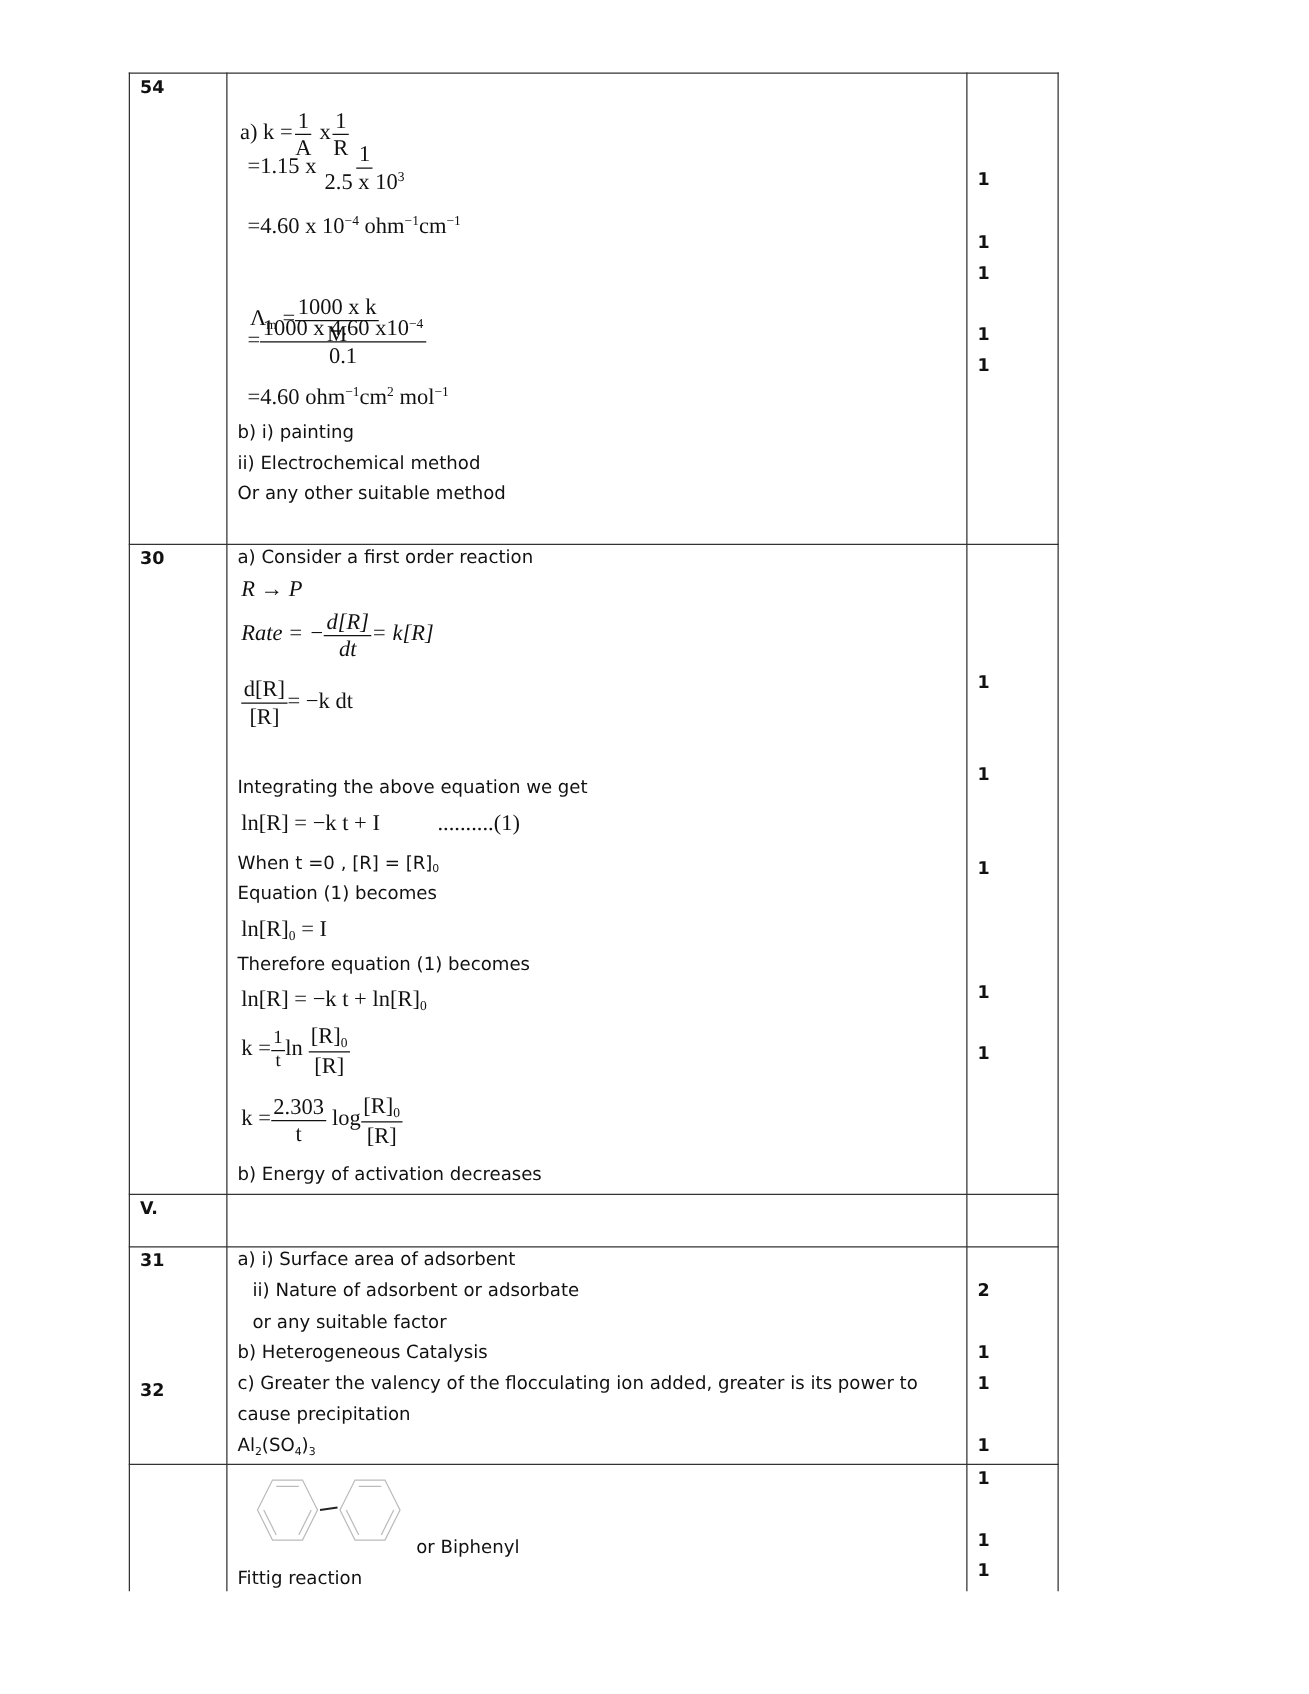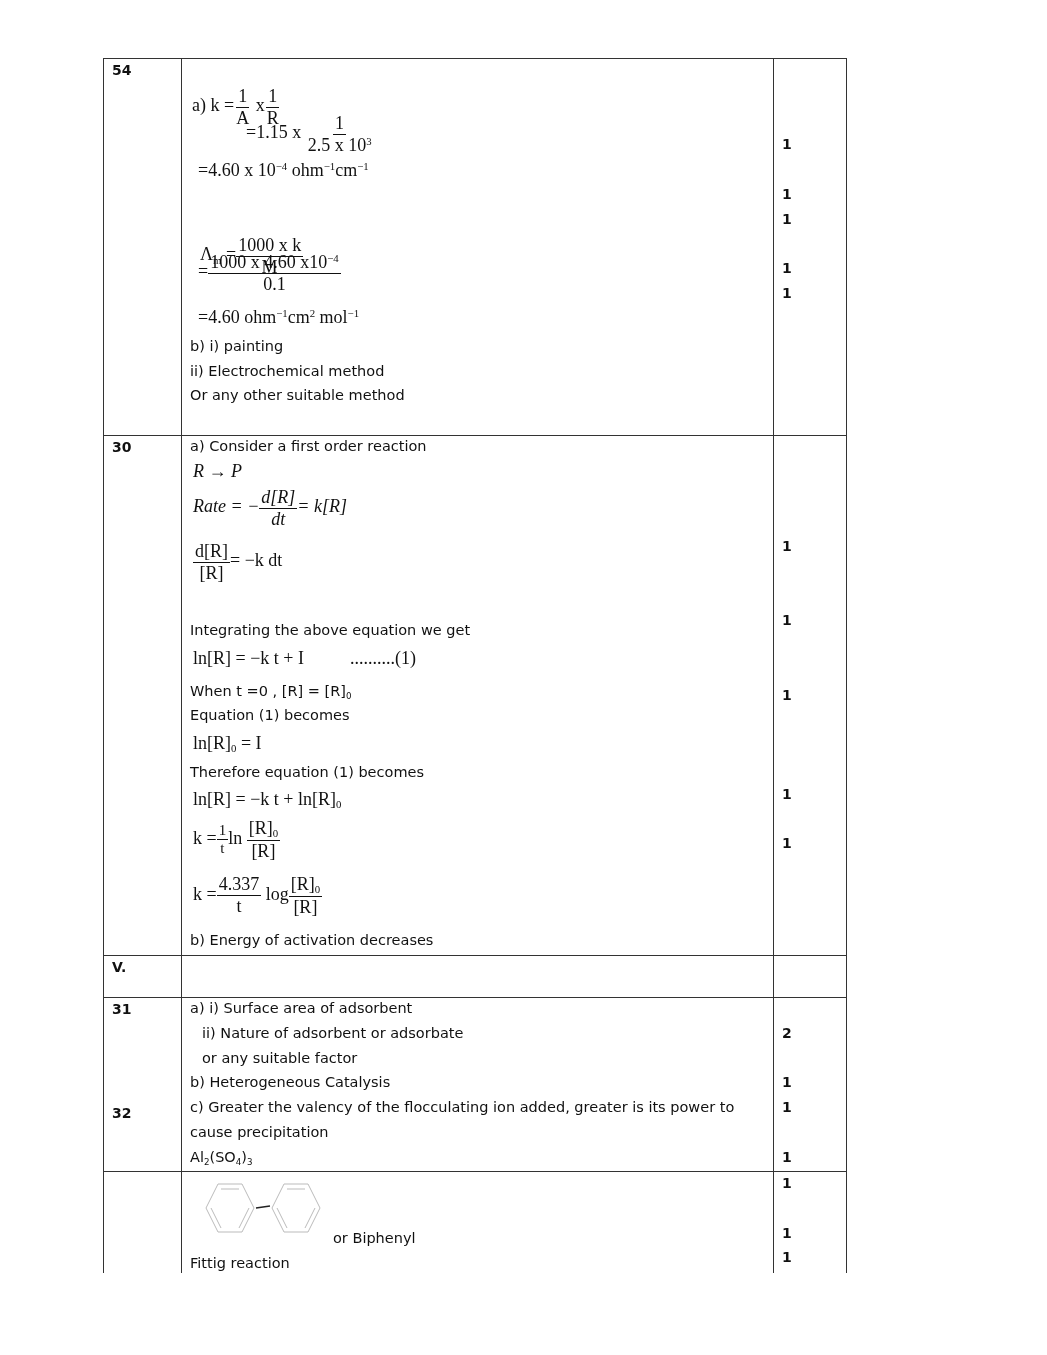--- a/index.html
+++ b/index.html
@@ -43,29 +43,29 @@
     <span>k =</span><span class="frac">
         <span class="num">1</span>
         <span class="den">A</span>
       </span>
     <span>x</span><span class="frac">
         <span class="num">1</span>
         <span class="den">R</span>
       </span>
   </div>
 
-  <div class="abs serif" style="left:198px; top:113px;margin-left:48px;">
+  <div class="abs serif" style="left:198px; top:113px;">
     <span>=1.15 x</span>
     <span class="frac">
         <span class="num">1</span>
         <span class="den"><span>2.5 x 10</span><sup>3</sup></span>
       </span>
   </div>
 
-  <div class="abs serif" style="left:198px; top:160px;text-align:center;">
+  <div class="abs serif" style="left:198px; top:170px;text-align:center;">
     <span>=4.60 x 10</span><sup>−4</sup><span> ohm</span><sup>−1</sup><span>cm</span><sup>−1</sup>
   </div>
 
   <div class="abs serif" style="left:200px; top:199px;margin-top:36px;">
     <span>Λ</span><sub>m</sub>
     <span>=</span><span class="frac">
         <span class="num">1000 x k</span>
         <span class="den">M</span>
       </span>
   </div>
@@ -135,21 +135,21 @@
         <span class="den">t</span>
       </span><span>ln</span>
     <span class="frac">
         <span class="num"><span>[R]</span><sub>0</sub></span>
         <span class="den">[R]</span>
       </span>
   </div>
 
   <div class="abs serif" style="left:193px; top:874px;">
     <span>k =</span><span class="frac">
-        <span class="num">4.337</span>
+        <span class="num">2.303</span>
         <span class="den">t</span>
       </span>
     <span>log</span><span class="frac">
         <span class="num"><span>[R]</span><sub>0</sub></span>
         <span class="den">[R]</span>
       </span>
   </div>
 
   <div class="abs sans" style="left:190px; top:932px;">b) Energy of activation decreases</div>
 

